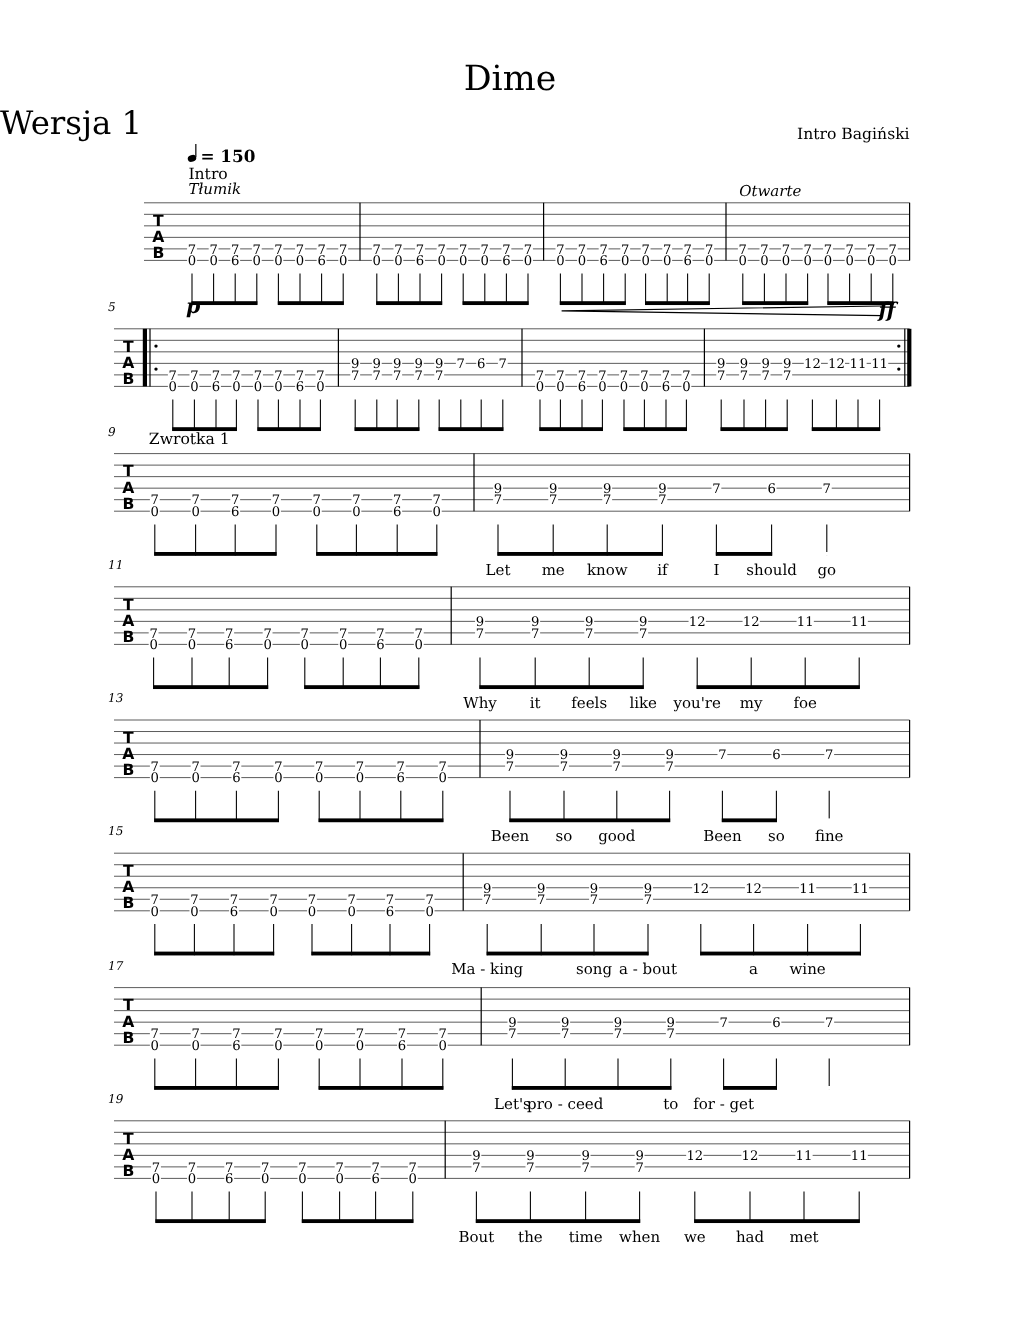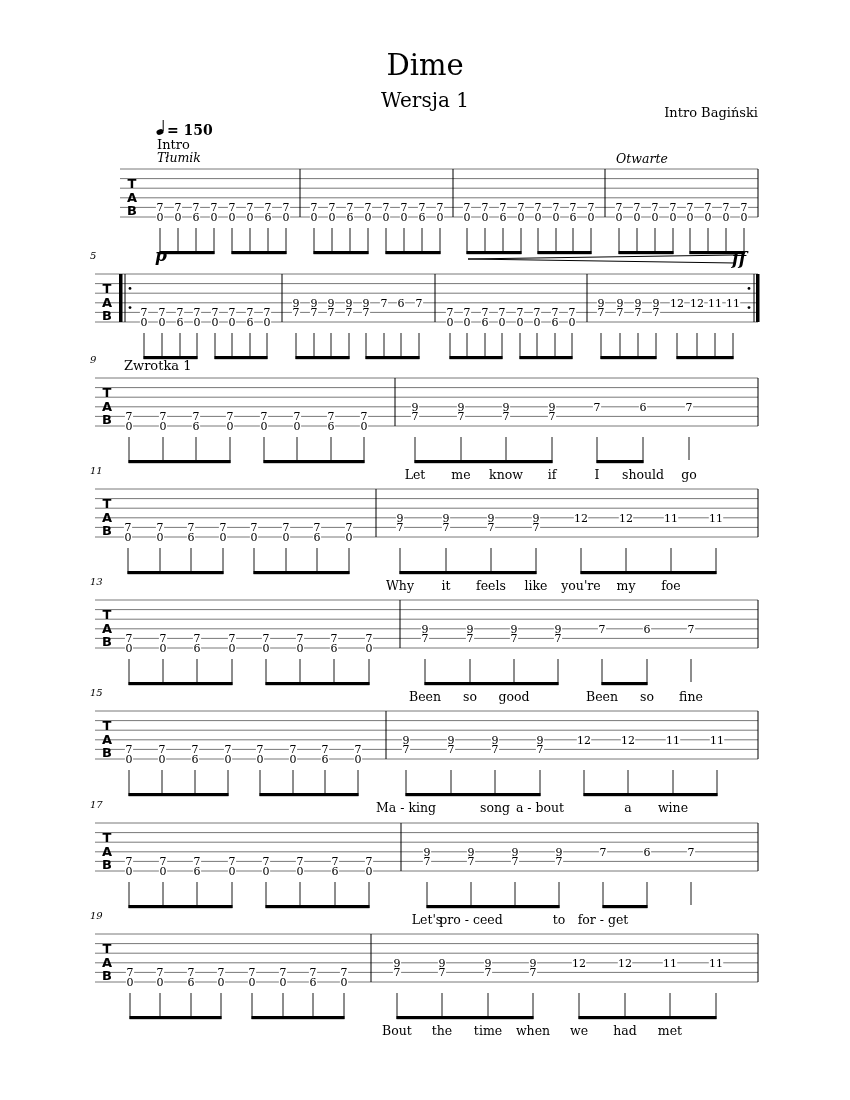--- a/index.html
+++ b/index.html
@@ -1,18 +1,18 @@
 <!DOCTYPE html>
 <html><head>
 <meta charset="utf-8">
 <style>
   html,body{margin:0;padding:0;background:#fff;}
   body{width:850px;height:1100px;position:relative;overflow:hidden;font-family:"DejaVu Serif","Liberation Serif",serif;color:#000;}
   .title{position:absolute;left:0;width:850px;top:48px;text-align:center;font-size:29px;font-family:"DejaVu Serif",serif;}
-  .subtitle{position:absolute;left:0;width:850px;top:88px;text-align:center;font-size:20px;}
+  .subtitle{position:absolute;left:0;width:850px;top:88px;text-align:left;font-size:27px;}
   .composer{position:absolute;right:92px;top:105px;font-size:13px;}
   svg{position:absolute;left:0;top:0;}
   .fret{font-family:"DejaVu Serif",serif;font-size:11px;}
   .lyric{font-family:"DejaVu Serif",serif;font-size:12.5px;}
   .mnum{font-family:"DejaVu Serif",serif;font-size:10px;font-style:italic;}
   .txt{font-family:"DejaVu Serif",serif;font-size:13px;}
   .ital{font-family:"DejaVu Serif",serif;font-size:12.5px;font-style:italic;}
   .tab{font-family:"DejaVu Sans",sans-serif;font-weight:bold;font-size:13px;}
   .dyn{font-family:"DejaVu Serif",serif;font-weight:bold;font-style:italic;font-size:17px;}
   .tempo{font-family:"DejaVu Serif",serif;font-weight:bold;font-size:14px;}

